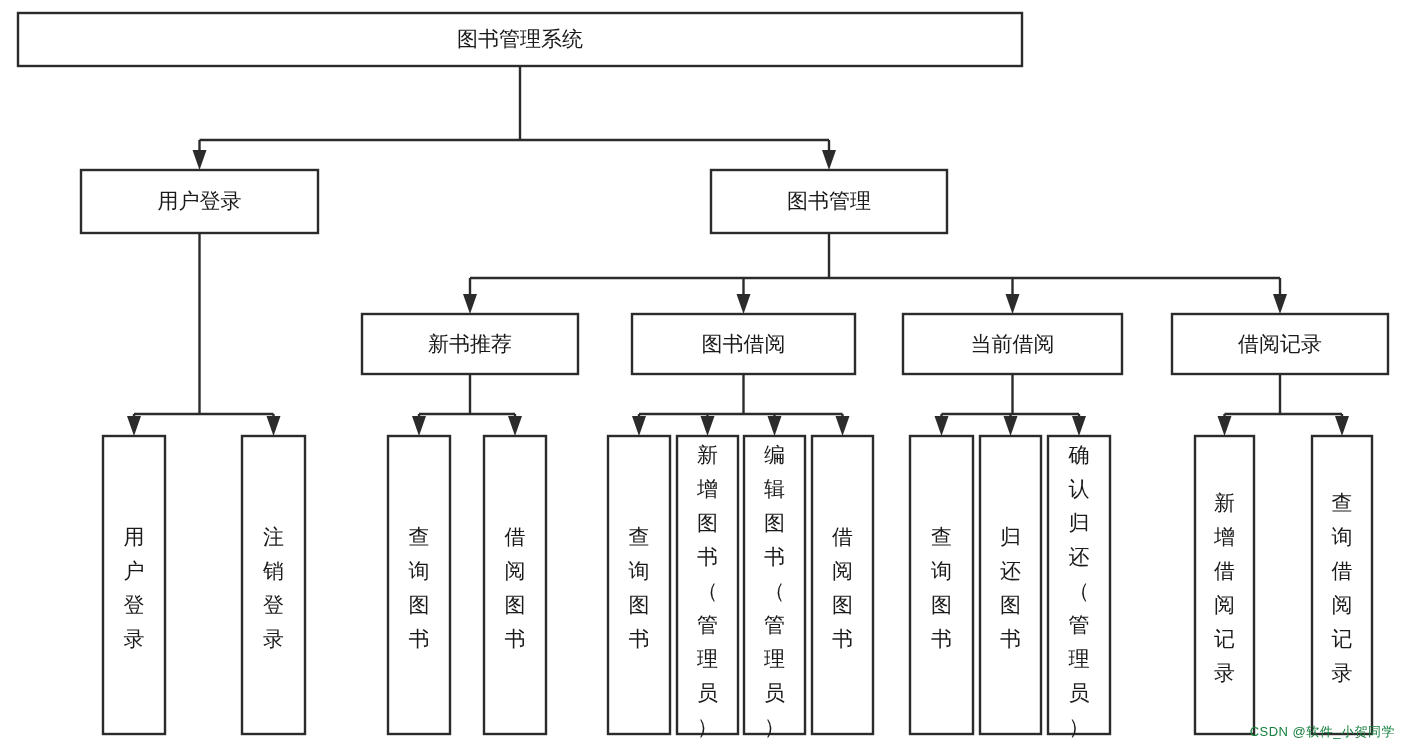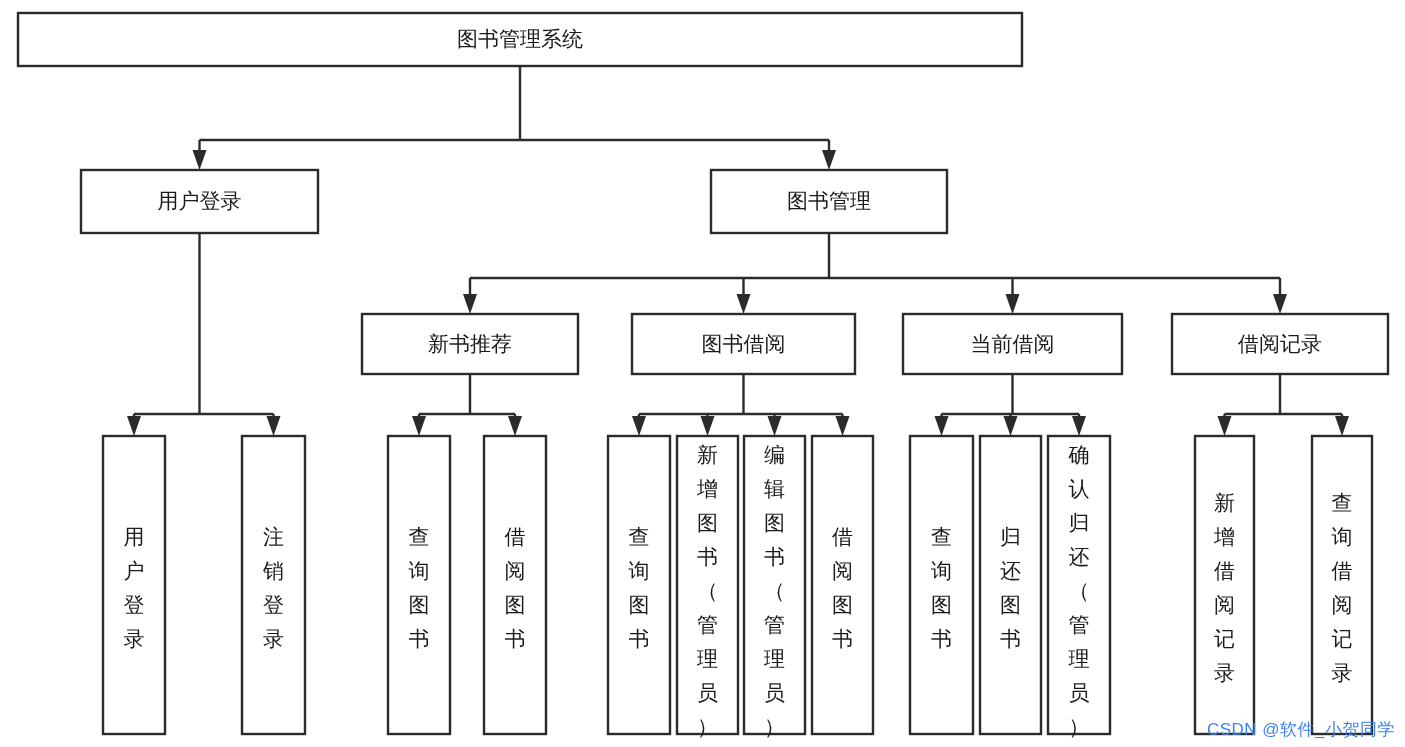--- a/index.html
+++ b/index.html
@@ -53,22 +53,22 @@
     font-family: "Liberation Sans", "DejaVu Sans", sans-serif;
     font-size: 21px;
     fill: #1a1a1a;
     text-anchor: middle;
   }
   .watermark-text {
     position: absolute;
     right: 10px;
     bottom: 6px;
     font-family: "Liberation Sans", "DejaVu Sans", sans-serif;
-    font-size: 17px;
-    color: #3b82f6;
+    font-size: 13px;
+    color: #15803d;
     white-space: nowrap;
     letter-spacing: 0.5px;
     pointer-events: none;
   }
 </style>
 </head>
 <body>
 
 <div id="diagram-root">
   <svg class="flowchart" viewBox="0 0 1405 747" xmlns="http://www.w3.org/2000/svg">

